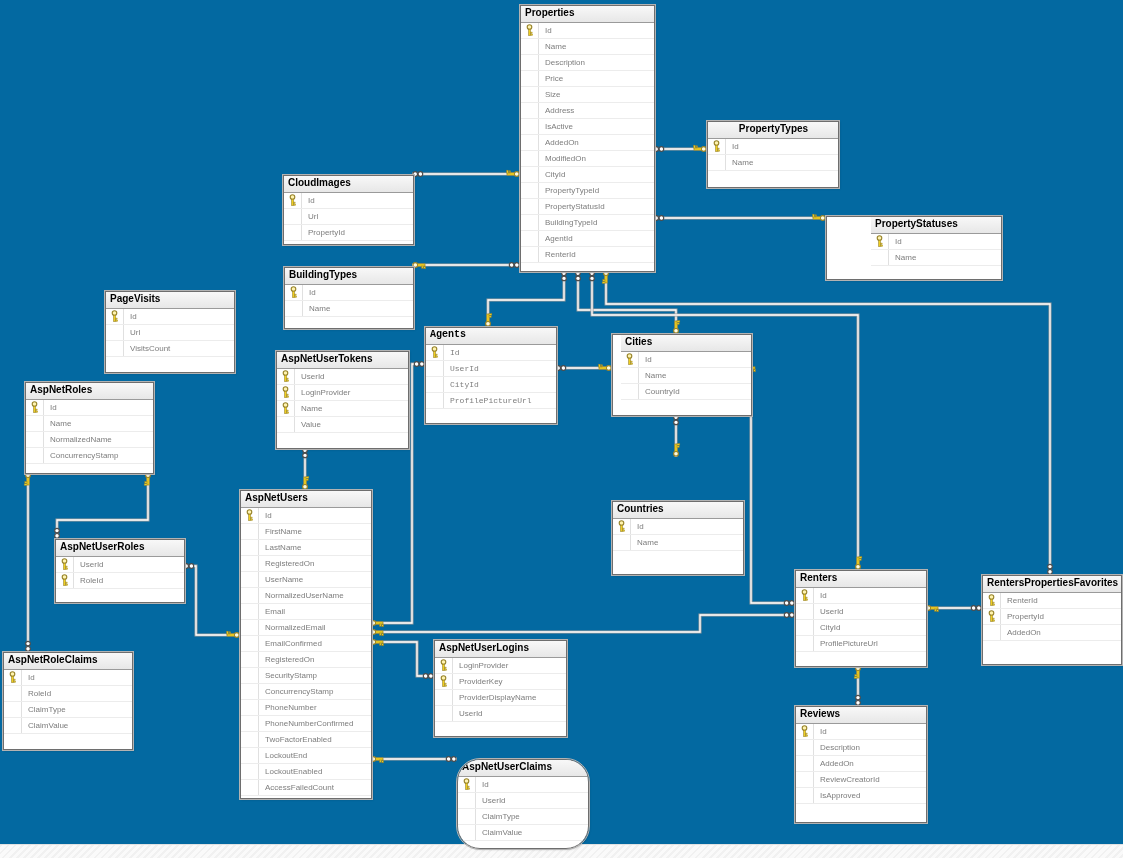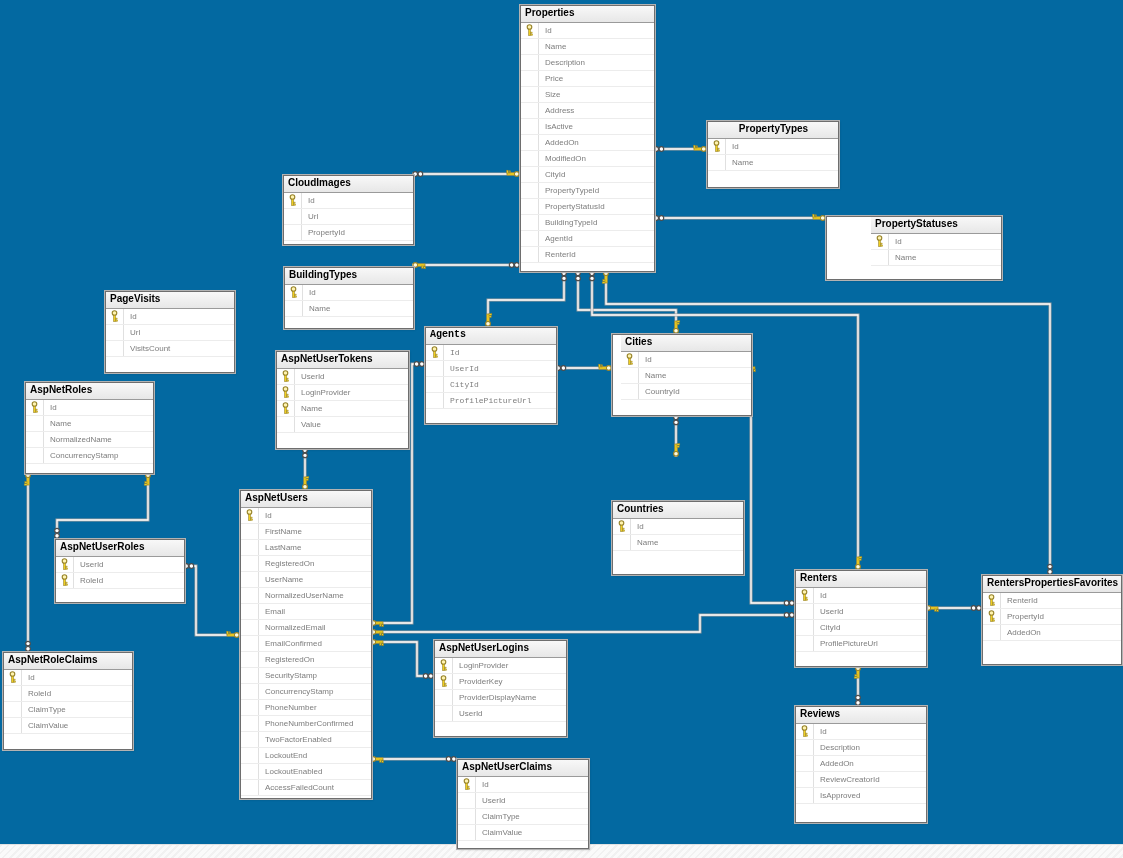--- a/index.html
+++ b/index.html
@@ -791,21 +791,21 @@
         </div>
         <div class="frow">
           <span class="kc"></span>
           <span class="fn">ProviderDisplayName</span>
         </div>
         <div class="frow">
           <span class="kc"></span>
           <span class="fn">UserId</span>
         </div>
       </div>
-      <div class="tbl" style="left: 457px; top: 759px; width: 130px; height: 88px;">
+      <div class="tbl" style="left: 457px; top: 759px; width: 130px; height: 88px; border-radius: 23px;">
         <div class="thead"><span>AspNetUserClaims</span></div>
         <div class="frow">
           <span class="kc">
             <svg width="9" height="13" viewBox="0 0 9 13" aria-hidden="true">
               <circle cx="4.5" cy="3.1" r="2.3" fill="#fff3b0" stroke="#97832a" stroke-width="1.1"></circle>
               <rect x="3.6" y="5.2" width="1.8" height="6.3" fill="#f4d21f" stroke="#97832a" stroke-width="0.6"></rect>
               <rect x="5.2" y="8.1" width="1.9" height="1.2" fill="#f4d21f" stroke="#97832a" stroke-width="0.5"></rect>
               <rect x="5.2" y="10.1" width="2.5" height="1.2" fill="#f4d21f" stroke="#97832a" stroke-width="0.5"></rect>
             </svg>
           </span>

